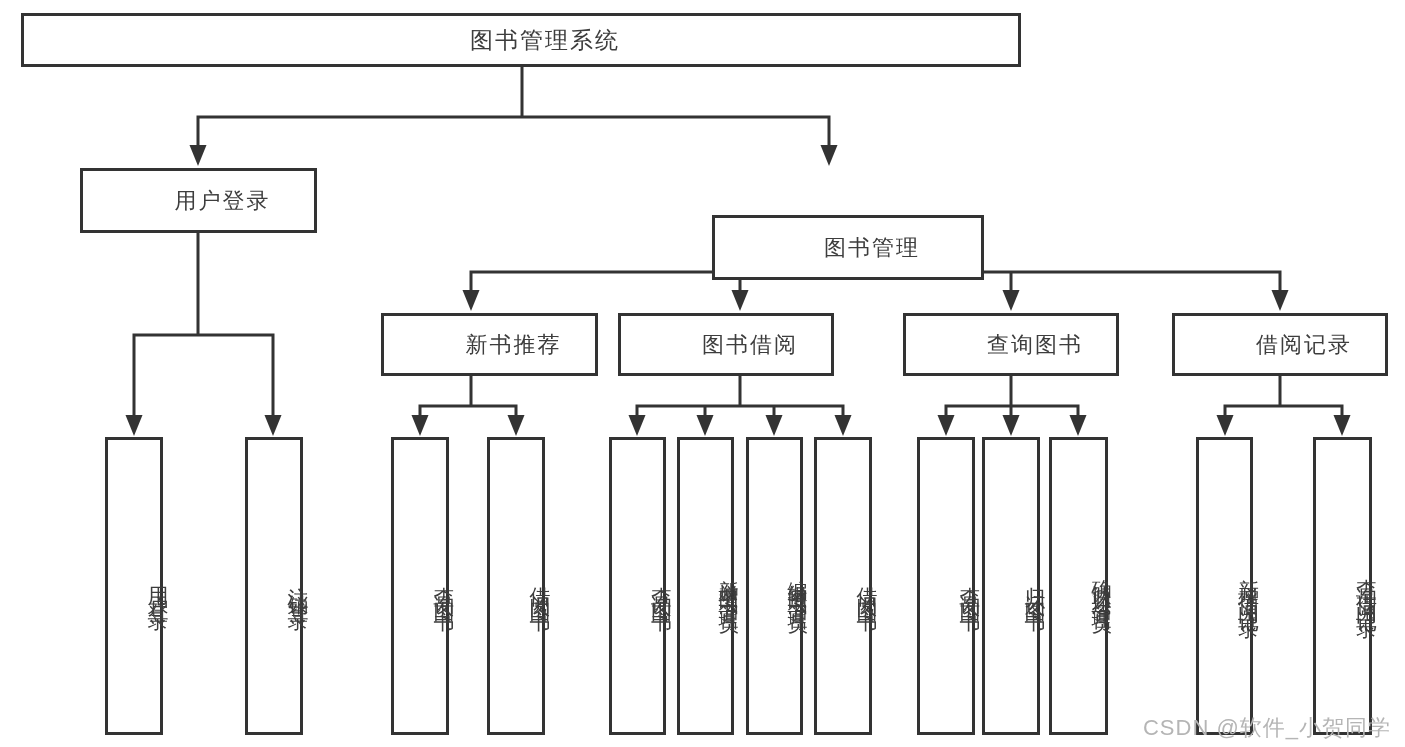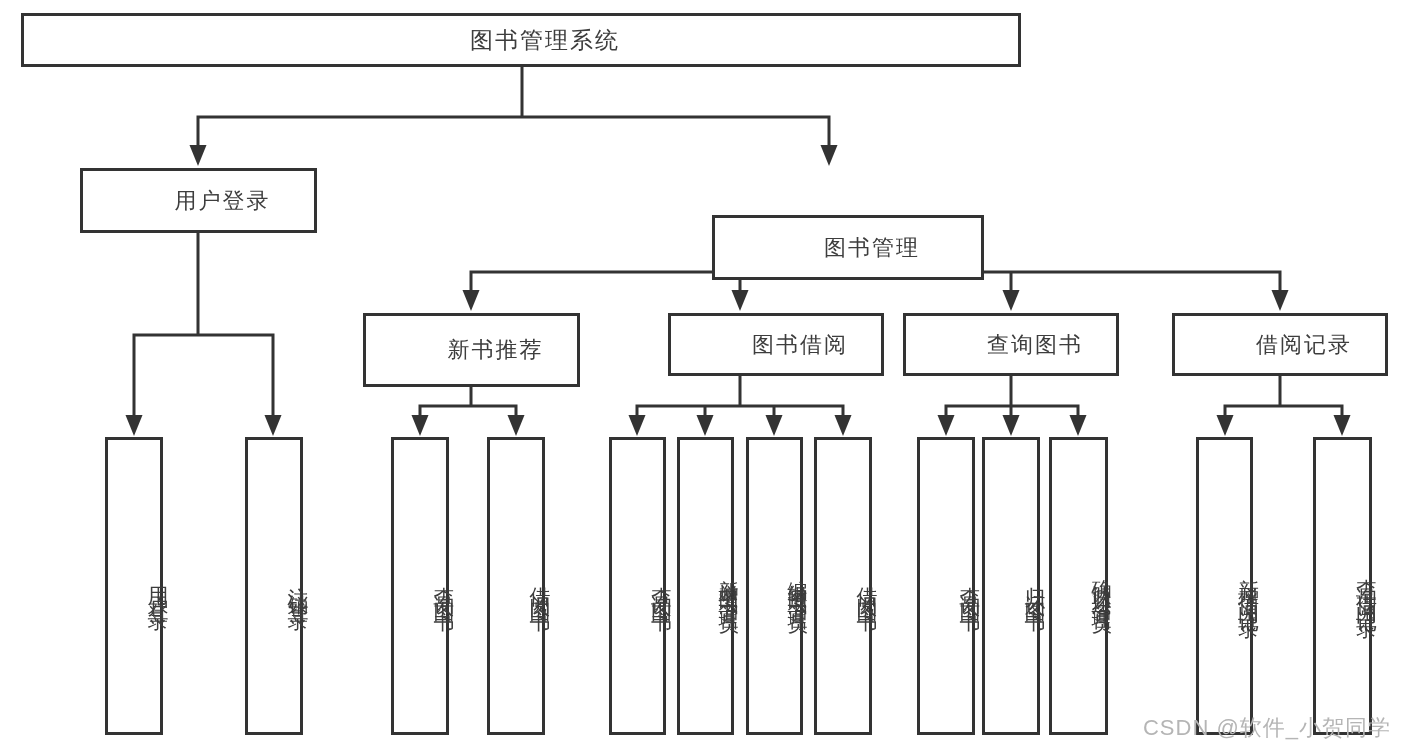--- a/index.html
+++ b/index.html
@@ -86,22 +86,22 @@
     <path d="M1280,376 V406 M1225,406 H1342 M1225,406 V420 M1342,406 V420"></path>
     <polygon points="1216.5,415 1233.5,415 1225,436"></polygon>
     <polygon points="1333.5,415 1350.5,415 1342,436"></polygon>
   </svg>
 
   <div class="node h root" style="left:21px;top:13px;width:1000px;height:54px;">图书管理系统</div>
 
   <div class="node h" style="left:80px;top:168px;width:237px;height:65px;">用户登录</div>
   <div class="node h" style="left:712px;top:168px;width:272px;height:65px;margin-top:47px;">图书管理</div>
 
-  <div class="node h" style="left:363px;top:313px;width:217px;height:74px;">新书推荐</div>
-  <div class="node h" style="left:668px;top:313px;width:216px;height:63px;">图书借阅</div>
+  <div class="node h" style="left:381px;top:313px;width:217px;height:63px;">新书推荐</div>
+  <div class="node h" style="left:618px;top:313px;width:216px;height:63px;">图书借阅</div>
   <div class="node h" style="left:903px;top:313px;width:216px;height:63px;">查询图书</div>
   <div class="node h" style="left:1172px;top:313px;width:216px;height:63px;">借阅记录</div>
 
   <div class="node v" style="left:105px;top:437px;width:58px;height:298px;">
     <span>用户登录</span>
   </div>
   <div class="node v" style="left:245px;top:437px;width:58px;height:298px;">
     <span>注销登录</span>
   </div>
 

